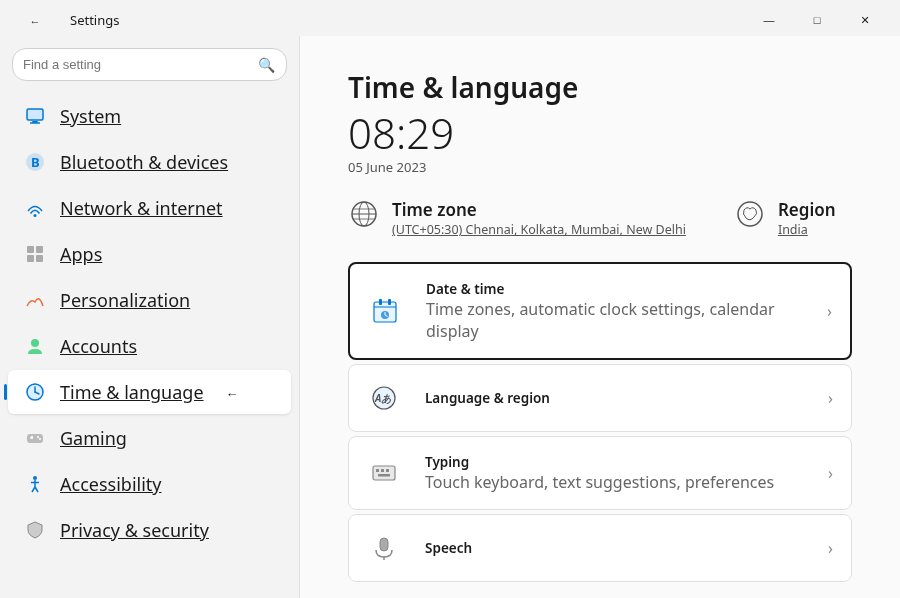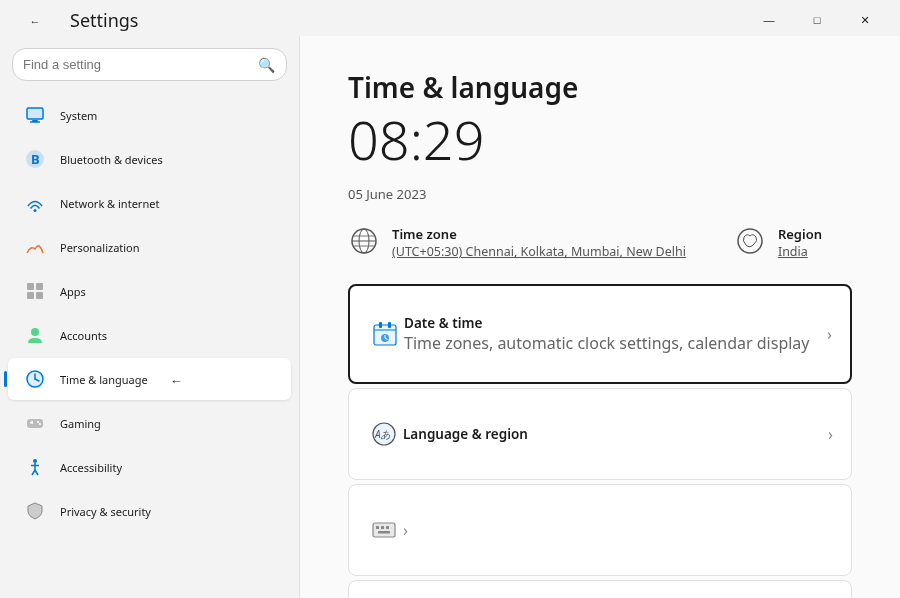--- a/index.html
+++ b/index.html
@@ -19,21 +19,21 @@
       padding: 8px 12px 4px 12px;
       background: #f3f3f3;
       height: 36px;
     }
     .title-bar-left {
       display: flex;
       align-items: center;
       gap: 12px;
     }
     .title-bar-title {
-      font-size: 18px;
+      font-size: 13px;
       color: #1a1a1a;
     }
     .title-bar-controls {
       display: flex;
       align-items: center;
       gap: 2px;
     }
     .title-btn {
       width: 46px;
       height: 30px;
@@ -103,22 +103,23 @@
       position: absolute;
       left: -4px;
       top: 50%;
       transform: translateY(-50%);
       width: 3px;
       height: 16px;
       background: #0078d4;
       border-radius: 2px;
     }
     .nav-label {
-      font-size: 11px;
-      color: #1a1a1a;
+      font-size: 18px;
+      color: #1a1a1a;
+      text-decoration: underline;
     }
     .nav-icon {
       width: 22px;
       height: 22px;
       display: flex;
       align-items: center;
       justify-content: center;
       flex-shrink: 0;
     }
     
@@ -134,24 +135,24 @@
       overflow-y: auto;
       background: #fafafa;
     }
     .panel-title {
       font-size: 28px;
       font-weight: 600;
       color: #1a1a1a;
       margin-bottom: 4px;
     }
     .current-time {
-      font-size: 54px;
+      font-size: 42px;
       font-weight: 300;
       color: #1a1a1a;
-      margin-bottom: 16px;
+      margin-bottom: 2px;
       line-height: 1.1;
     }
     .current-date {
       font-size: 13px;
       color: #555;
       margin-bottom: 22px;
     }
     .info-row {
       display: flex;
       gap: 48px;
@@ -166,57 +167,58 @@
       width: 32px;
       height: 32px;
       display: flex;
       align-items: center;
       justify-content: center;
       color: #555;
       font-size: 20px;
     }
     .info-text-group {}
     .info-label {
-      font-size: 13px;
+      font-size: 17px;
       font-weight: 600;
       color: #1a1a1a;
     }
     .info-value {
       font-size: 12.5px;
       color: #555;
       text-decoration: underline;
     }
     
     .settings-list {
       display: flex;
       flex-direction: column;
       gap: 4px;
     }
     .settings-card {
       background: white;
       border-radius: 8px;
       border: 1px solid #e0e0e0;
-      padding: 28px 18px;
-      display: flex;
-      align-items: center;
-      gap: 2px;
+      padding: 16px 18px;
+      display: flex;
+      align-items: center;
+      gap: 24px;
       cursor: pointer;
     }
     .settings-card.highlighted {
       border: 2px solid #1a1a1a;
     }
     .card-icon {
       width: 34px;
       height: 34px;
       display: flex;
       align-items: center;
       justify-content: center;
       font-size: 20px;
       color: #555;
       flex-shrink: 0;
+      font-weight: bold;
     }
     .card-text {
       flex: 1;
     }
     .card-title {
       font-size: 13.5px;
       font-weight: 600;
       color: #1a1a1a;
     }
     .card-desc {
@@ -284,36 +286,36 @@
           <path d="M5.5 15.5 Q10 9 14.5 15.5" stroke="#0078d4" stroke-width="1.5" fill="none"></path>
           <circle cx="10" cy="17.5" r="1.5" fill="#0078d4"></circle>
         </svg>
       </div>
       <span class="nav-label">Network &amp; internet</span>
     </div>
 
     <div class="nav-item">
       <div class="nav-icon">
         <svg width="20" height="20" viewBox="0 0 20 20">
-          <path d="M2 16 Q6 8 10 12 Q14 4 18 16" fill="none" stroke="#e8703a" stroke-width="1.5"></path>
-        </svg>
-      </div>
-      <span class="nav-label">Personalization</span>
-    </div>
-
-    <div class="nav-item">
-      <div class="nav-icon">
-        <svg width="20" height="20" viewBox="0 0 20 20">
           <rect x="2" y="2" width="7" height="7" rx="1" fill="#aaa"></rect>
           <rect x="11" y="2" width="7" height="7" rx="1" fill="#aaa"></rect>
           <rect x="2" y="11" width="7" height="7" rx="1" fill="#aaa"></rect>
           <rect x="11" y="11" width="7" height="7" rx="1" fill="#aaa"></rect>
         </svg>
       </div>
       <span class="nav-label">Apps</span>
+    </div>
+
+    <div class="nav-item">
+      <div class="nav-icon">
+        <svg width="20" height="20" viewBox="0 0 20 20">
+          <path d="M2 16 Q6 8 10 12 Q14 4 18 16" fill="none" stroke="#e8703a" stroke-width="1.5"></path>
+        </svg>
+      </div>
+      <span class="nav-label">Personalization</span>
     </div>
 
     <div class="nav-item">
       <div class="nav-icon">
         <svg width="20" height="20" viewBox="0 0 20 20">
           <circle cx="10" cy="7" r="4" fill="#2ecc71" opacity="0.8"></circle>
           <path d="M3 18 Q3 13 10 13 Q17 13 17 18" fill="#2ecc71" opacity="0.8"></path>
         </svg>
       </div>
       <span class="nav-label">Accounts</span>
@@ -440,20 +442,24 @@
       <div class="settings-card">
         <div class="card-icon">
           <svg width="28" height="28" viewBox="0 0 28 28">
             <rect x="3" y="7" width="22" height="14" rx="2" fill="#e8e8e8" stroke="#888" stroke-width="1.2"></rect>
             <rect x="6" y="10" width="3" height="3" rx="0.5" fill="#888"></rect>
             <rect x="11" y="10" width="3" height="3" rx="0.5" fill="#888"></rect>
             <rect x="16" y="10" width="3" height="3" rx="0.5" fill="#888"></rect>
             <rect x="8" y="15" width="12" height="2.5" rx="0.5" fill="#888"></rect>
           </svg>
         </div>
+        <div class="card-text">
+          <div class="card-title">Typing</div>
+          <div class="card-desc">Touch keyboard, text suggestions, preferences</div>
+        </div>
         <div class="card-chevron">›</div>
       </div>
 
       <div class="settings-card">
         <div class="card-icon">
           <svg width="28" height="28" viewBox="0 0 28 28">
             <rect x="10" y="4" width="8" height="13" rx="4" fill="#aaa" stroke="#888" stroke-width="1"></rect>
             <path d="M6 16 Q6 23 14 23 Q22 23 22 16" fill="none" stroke="#888" stroke-width="1.5"></path>
             <line x1="14" y1="23" x2="14" y2="26" stroke="#888" stroke-width="1.5"></line>
           </svg>

